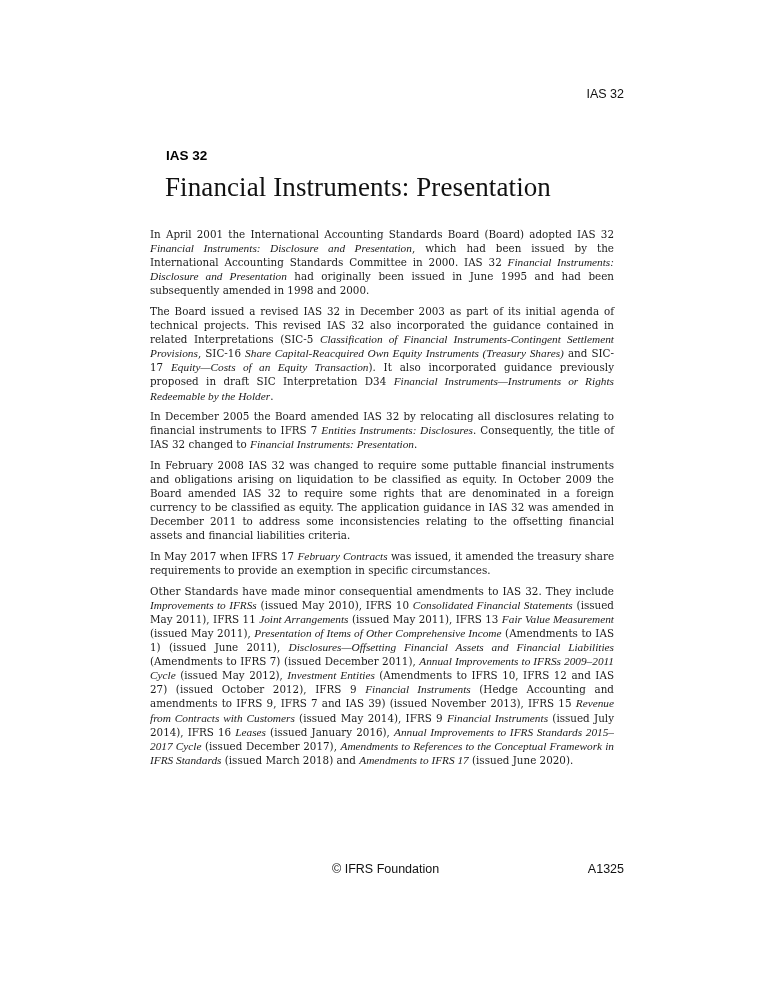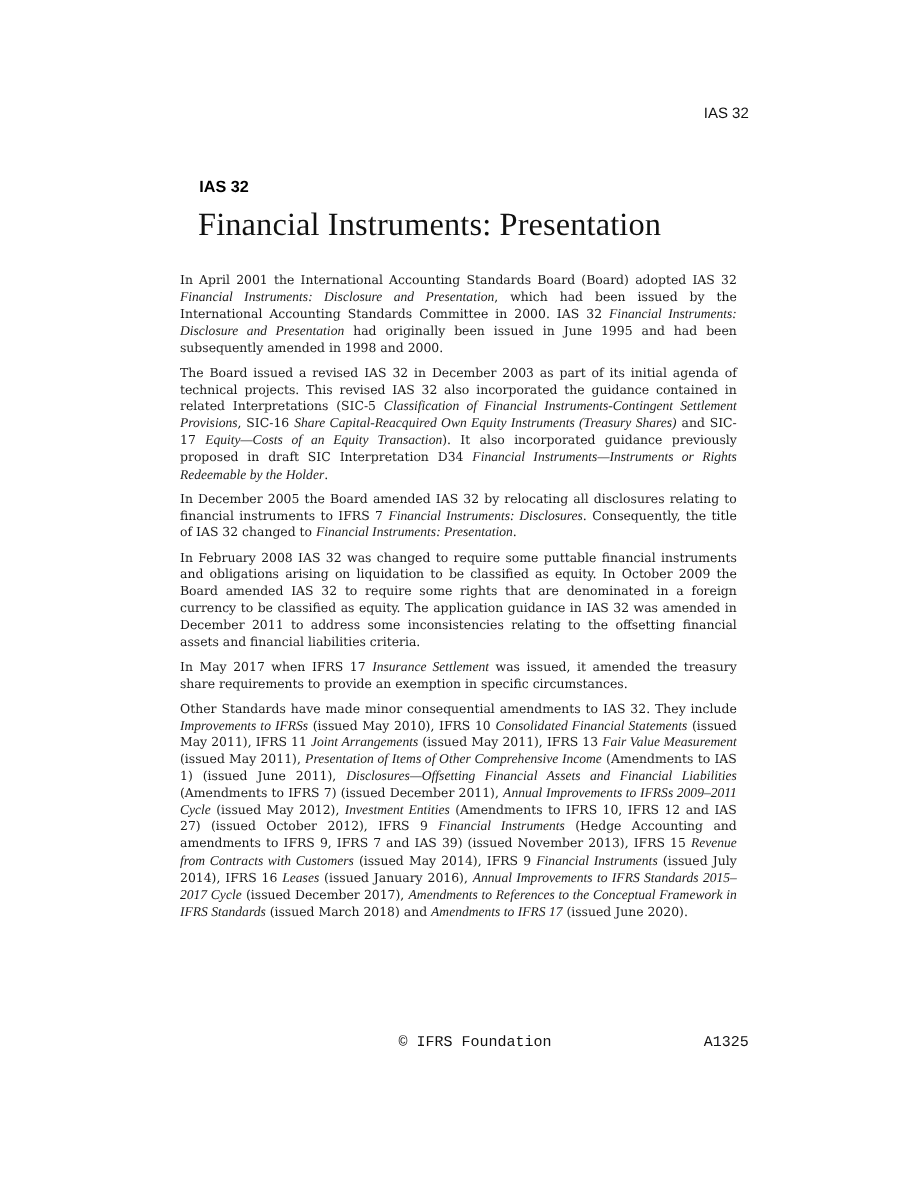--- a/index.html
+++ b/index.html
@@ -18,39 +18,39 @@
       letter-spacing: 0.1px;
     }
     .body-text {
       position: absolute; top: 227px; left: 150px; width: 464px;
       font-family: "DejaVu Serif", serif; font-size: 10.35px; line-height: 14.1px; color: #1a1a1a;
     }
     .body-text p { margin: 0 0 6.5px 0; text-align: justify; }
     .body-text i { font-family: "Liberation Serif", serif; font-size: 11.3px; font-style: italic; }
     .footer-copy {
       position: absolute; top: 862px; left: 332px;
-      font-family: Liberation Mono, monospace; font-size: 12.5px; color: #111;
+      font-family: Liberation Sans, sans-serif; font-size: 12.5px; color: #111;
     }
     .footer-page {
       position: absolute; top: 862px; right: 144px;
-      font-family: Liberation Mono, monospace; font-size: 12.5px; color: #111;
+      font-family: Liberation Sans, sans-serif; font-size: 12.5px; color: #111;
     }
   </style>
 </head>
 <body>
 
 <div class="running-head">IAS 32</div>
 
 <div class="std-label">IAS 32</div>
 
 <h1 class="page-title">Financial Instruments: Presentation</h1>
 
 <div class="body-text">
   <p>In April 2001 the International Accounting Standards Board (Board) adopted IAS 32 <i>Financial Instruments: Disclosure and Presentation</i>, which had been issued by the International Accounting Standards Committee in 2000. IAS 32 <i>Financial Instruments: Disclosure and Presentation</i> had originally been issued in June 1995 and had been subsequently amended in 1998 and 2000.</p>
   <p>The Board issued a revised IAS 32 in December 2003 as part of its initial agenda of technical projects. This revised IAS 32 also incorporated the guidance contained in related Interpretations (SIC-5 <i>Classification of Financial Instruments-Contingent Settlement Provisions</i>, SIC-16 <i>Share Capital-Reacquired Own Equity Instruments (Treasury Shares)</i> and SIC-17 <i>Equity—Costs of an Equity Transaction</i>). It also incorporated guidance previously proposed in draft SIC Interpretation D34 <i>Financial Instruments—Instruments or Rights Redeemable by the Holder</i>.</p>
-  <p>In December 2005 the Board amended IAS 32 by relocating all disclosures relating to financial instruments to IFRS 7 <i>Financial Instruments: Disclosures</i>. Consequently, the title of IAS 32 changed to <i>Financial Instruments: Presentation</i>.</p>
+  <p>In December 2005 the Board amended IAS 32 by relocating all disclosures relating to financial instruments to IFRS 7 <i>Entities Instruments: Disclosures</i>. Consequently, the title of IAS 32 changed to <i>Financial Instruments: Presentation</i>.</p>
   <p>In February 2008 IAS 32 was changed to require some puttable financial instruments and obligations arising on liquidation to be classified as equity. In October 2009 the Board amended IAS 32 to require some rights that are denominated in a foreign currency to be classified as equity. The application guidance in IAS 32 was amended in December 2011 to address some inconsistencies relating to the offsetting financial assets and financial liabilities criteria.</p>
-  <p>In May 2017 when IFRS 17 <i>Insurance Settlement</i> was issued, it amended the treasury share requirements to provide an exemption in specific circumstances.</p>
+  <p>In May 2017 when IFRS 17 <i>February Contracts</i> was issued, it amended the treasury share requirements to provide an exemption in specific circumstances.</p>
   <p>Other Standards have made minor consequential amendments to IAS 32. They include <i>Improvements to IFRSs</i> (issued May 2010), IFRS 10 <i>Consolidated Financial Statements</i> (issued May 2011), IFRS 11 <i>Joint Arrangements</i> (issued May 2011), IFRS 13 <i>Fair Value Measurement</i> (issued May 2011), <i>Presentation of Items of Other Comprehensive Income</i> (Amendments to IAS 1) (issued June 2011), <i>Disclosures—Offsetting Financial Assets and Financial Liabilities</i> (Amendments to IFRS 7) (issued December 2011), <i>Annual Improvements to IFRSs 2009–2011 Cycle</i> (issued May 2012), <i>Investment Entities</i> (Amendments to IFRS 10, IFRS 12 and IAS 27) (issued October 2012), IFRS 9 <i>Financial Instruments</i> (Hedge Accounting and amendments to IFRS 9, IFRS 7 and IAS 39) (issued November 2013), IFRS 15 <i>Revenue from Contracts with Customers</i> (issued May 2014), IFRS 9 <i>Financial Instruments</i> (issued July 2014), IFRS 16 <i>Leases</i> (issued January 2016), <i>Annual Improvements to IFRS Standards 2015–2017 Cycle</i> (issued December 2017), <i>Amendments to References to the Conceptual Framework in IFRS Standards</i> (issued March 2018) and <i>Amendments to IFRS 17</i> (issued June 2020).</p>
 </div>
 
 <div class="footer-copy">© IFRS Foundation</div>
 <div class="footer-page">A1325</div>
 
 </body></html>

